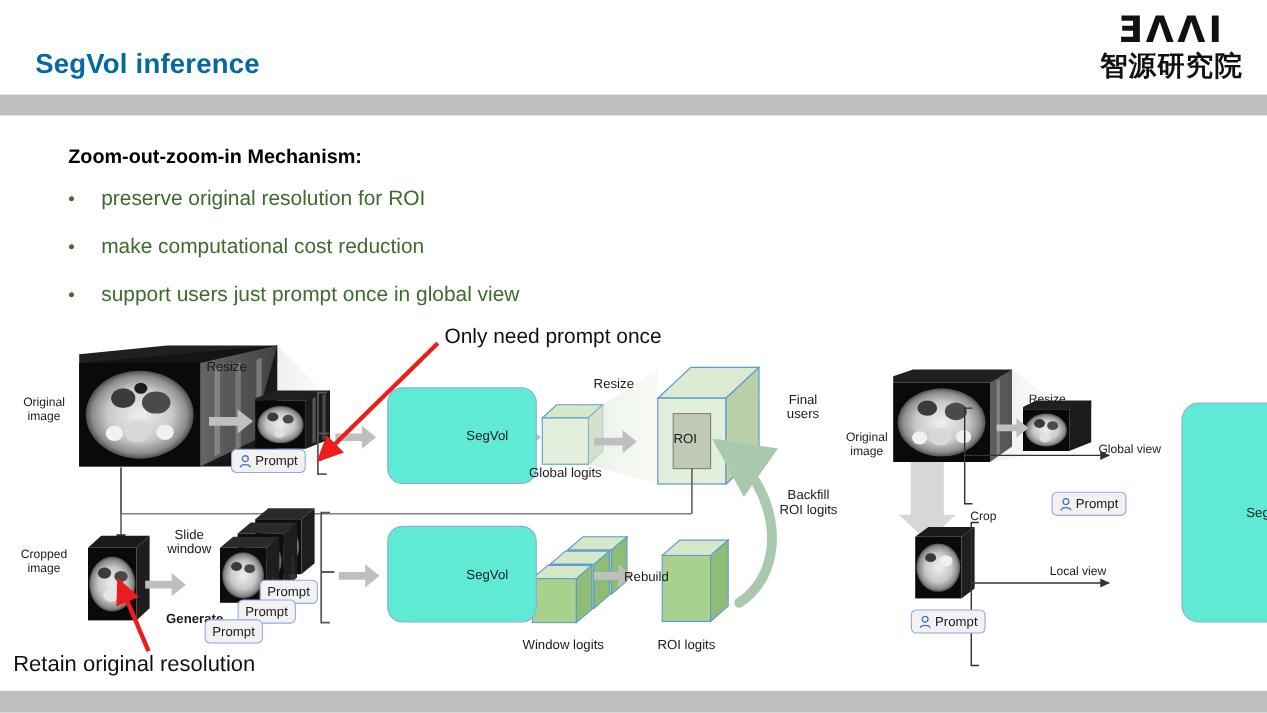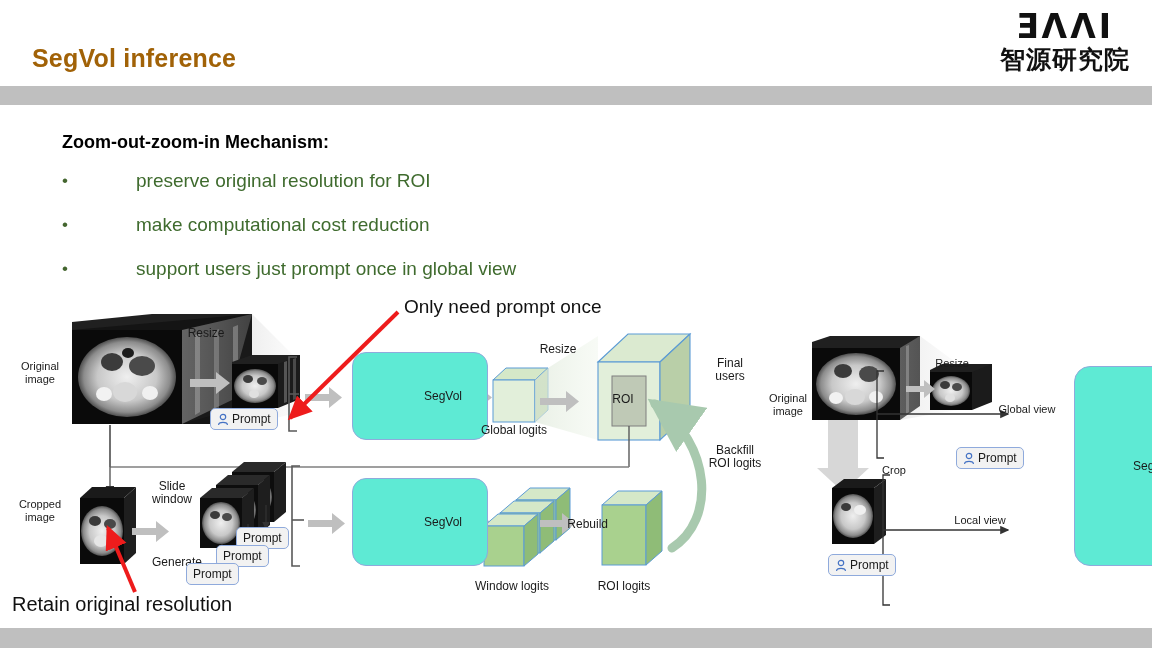--- a/index.html
+++ b/index.html
@@ -1,35 +1,35 @@
 <!DOCTYPE html>
 <html><head>
 <meta charset="utf-8">
 <style>
   html,body{margin:0;padding:0;background:#fff;}
   body{width:1152px;height:648px;overflow:hidden;
        font-family:"Liberation Sans","DejaVu Sans",sans-serif;}
   #slide{position:relative;width:1152px;height:648px;background:#ffffff;}
 
   
-  .title{position:absolute;left:32px;top:44px;font-size:25px;font-weight:bold;color:#a16207;letter-spacing:.2px;}
+  .title{position:absolute;left:32px;top:44px;font-size:25px;font-weight:bold;color:#0369a1;letter-spacing:.2px;}
   .gray-band{position:absolute;left:0;top:86px;width:1152px;height:19px;background:#bfbfbf;}
   .gray-foot{position:absolute;left:0;top:628px;width:1152px;height:20px;background:#bfbfbf;}
 
   
   .logo{position:absolute;right:22px;top:10px;text-align:center;line-height:1;}
   .logo .mark{font-size:33px;font-weight:bold;letter-spacing:3px;color:#111;font-family:"DejaVu Sans",sans-serif;}
   .logo .cn{font-size:25px;font-weight:bold;letter-spacing:1px;color:#111;margin-top:4px;font-family:"DejaVu Sans",sans-serif;}
 
   
   .sub{position:absolute;left:62px;top:132px;font-size:18px;font-weight:bold;color:#000;}
   .bullets{position:absolute;left:62px;top:168px;width:640px;}
   .bul{display:flex;align-items:flex-start;margin-bottom:18px;}
   .bul .dot{color:#44662f;font-size:17px;width:30px;line-height:26px;}
-  .bul .txt{color:#3f6b2e;font-size:19px;line-height:26px;margin-left:44px;}
+  .bul .txt{color:#3f6b2e;font-size:19px;line-height:26px;}
 
   
   .lbl{position:absolute;color:#1a1a1a;font-size:11px;line-height:13px;text-align:center;white-space:pre-line;}
   .lbl.lg{font-size:12px;}
   .annot{position:absolute;color:#111;font-size:19px;white-space:nowrap;}
 
   .segvol{position:absolute;background:#5eead4;border:1.3px solid #8faadc;border-radius:14px;
           display:flex;align-items:center;justify-content:center;color:#1a1a1a;font-size:12px;padding-left:46px;}
 
   .prompt{position:absolute;background:#f2f2f2;border:1.3px solid #8faadc;border-radius:5px;
@@ -295,21 +295,21 @@
   <div class="lbl lg" style="left:612px;top:393px;width:22px;">ROI</div>
   <div class="lbl lg" style="left:700px;top:357px;width:60px;">Final
 users</div>
   <div class="lbl lg" style="left:698px;top:444px;width:74px;">Backfill
 ROI logits</div>
 
   <div class="lbl" style="left:8px;top:498px;width:64px;">Cropped
 image</div>
   <div class="lbl lg" style="left:146px;top:480px;width:52px;">Slide
 window</div>
-  <div class="lbl lg" style="left:148px;top:556px;width:58px;">Generate</div>
+  <div class="lbl lg" style="left:148px;top:556px;width:58px;font-weight:bold;">Generate</div>
 
   <div class="prompt" style="left:236px;top:527px;">
     <span>Prompt</span>
   </div>
   <div class="prompt" style="left:216px;top:545px;">
     <span>Prompt</span>
   </div>
   <div class="prompt" style="left:186px;top:563px;">
     <span>Prompt</span>
   </div>

